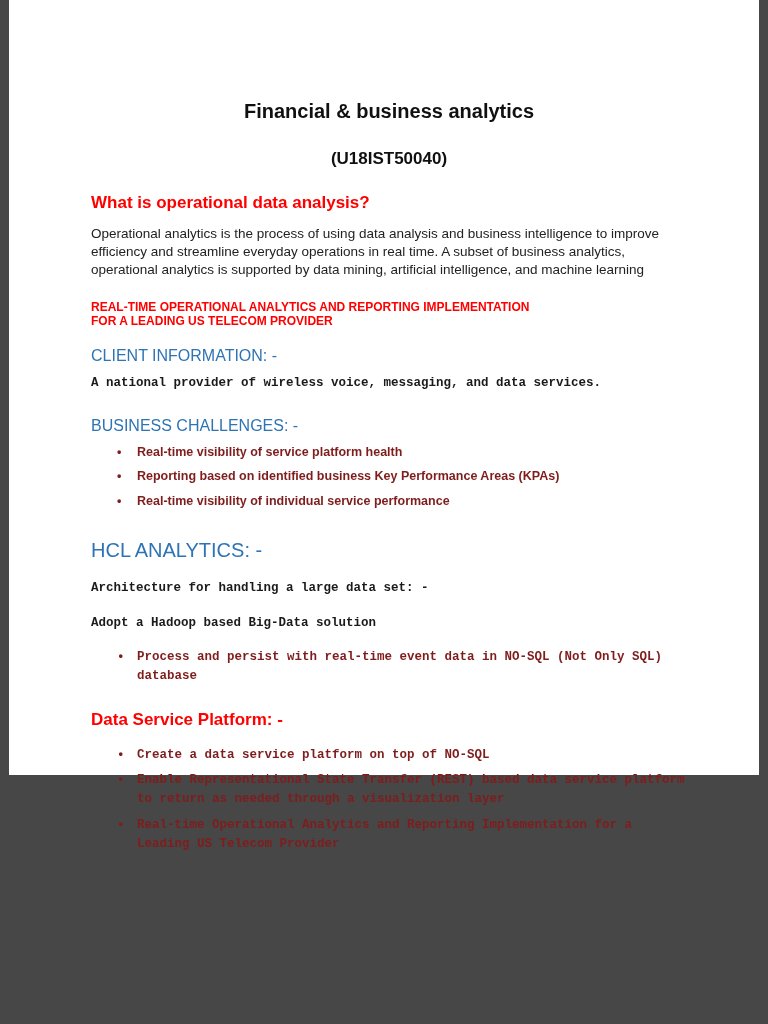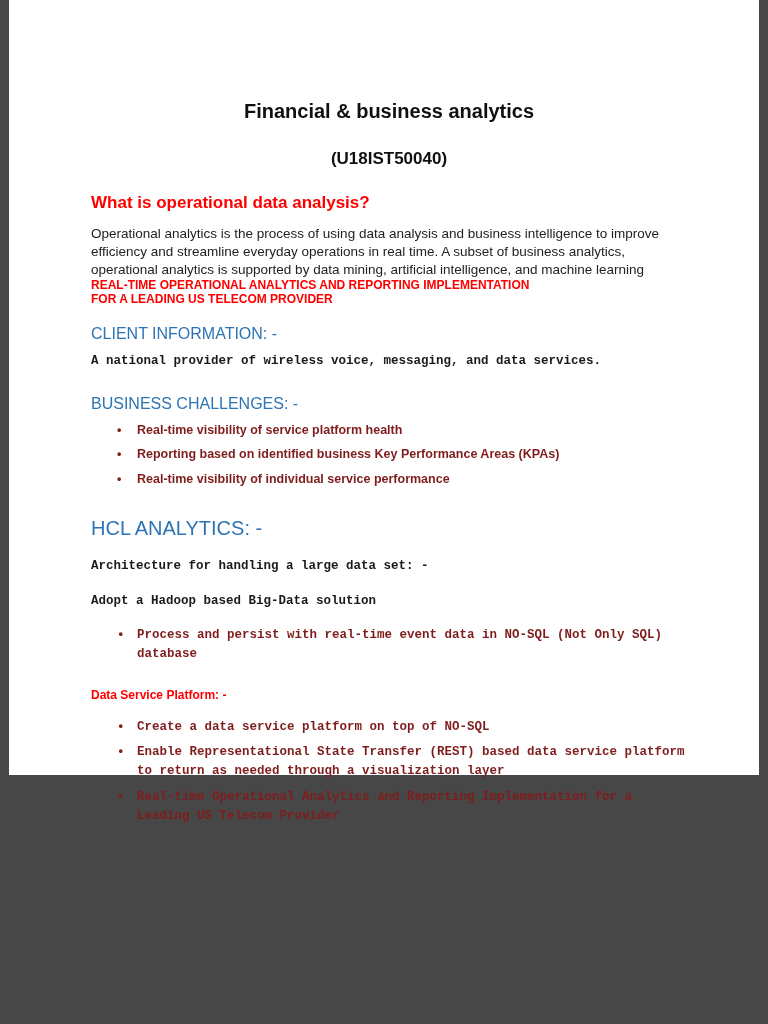--- a/index.html
+++ b/index.html
@@ -50,37 +50,38 @@
     font-size: 13.5px;
     line-height: 1.32;
     margin-top: 12px;
     color: #222222;
     max-width: 606px;
   }
   .caps-red {
     color: #ff0000;
     font-size: 12px;
     font-weight: 700;
+    margin-top: 22px;
   }
   .caps-red.second { margin-top: 0; }
   .h-blue {
     color: #2e74b5;
     font-size: 16px;
     font-weight: 400;
     margin-top: 19px;
   }
   .h-blue-lg {
     color: #2e74b5;
     font-size: 20px;
     font-weight: 400;
     margin-top: 28px;
   }
   .h-red-md {
     color: #ff0000;
-    font-size: 12px;
+    font-size: 17px;
     font-weight: 700;
     margin-top: 24px;
   }
   .bold-line {
     font-size: 12.5px;
     font-weight: 700;
     margin-top: 9px;
     color: #1a1a1a;
     line-height: 1.45;
     font-family: Liberation Mono, monospace;

